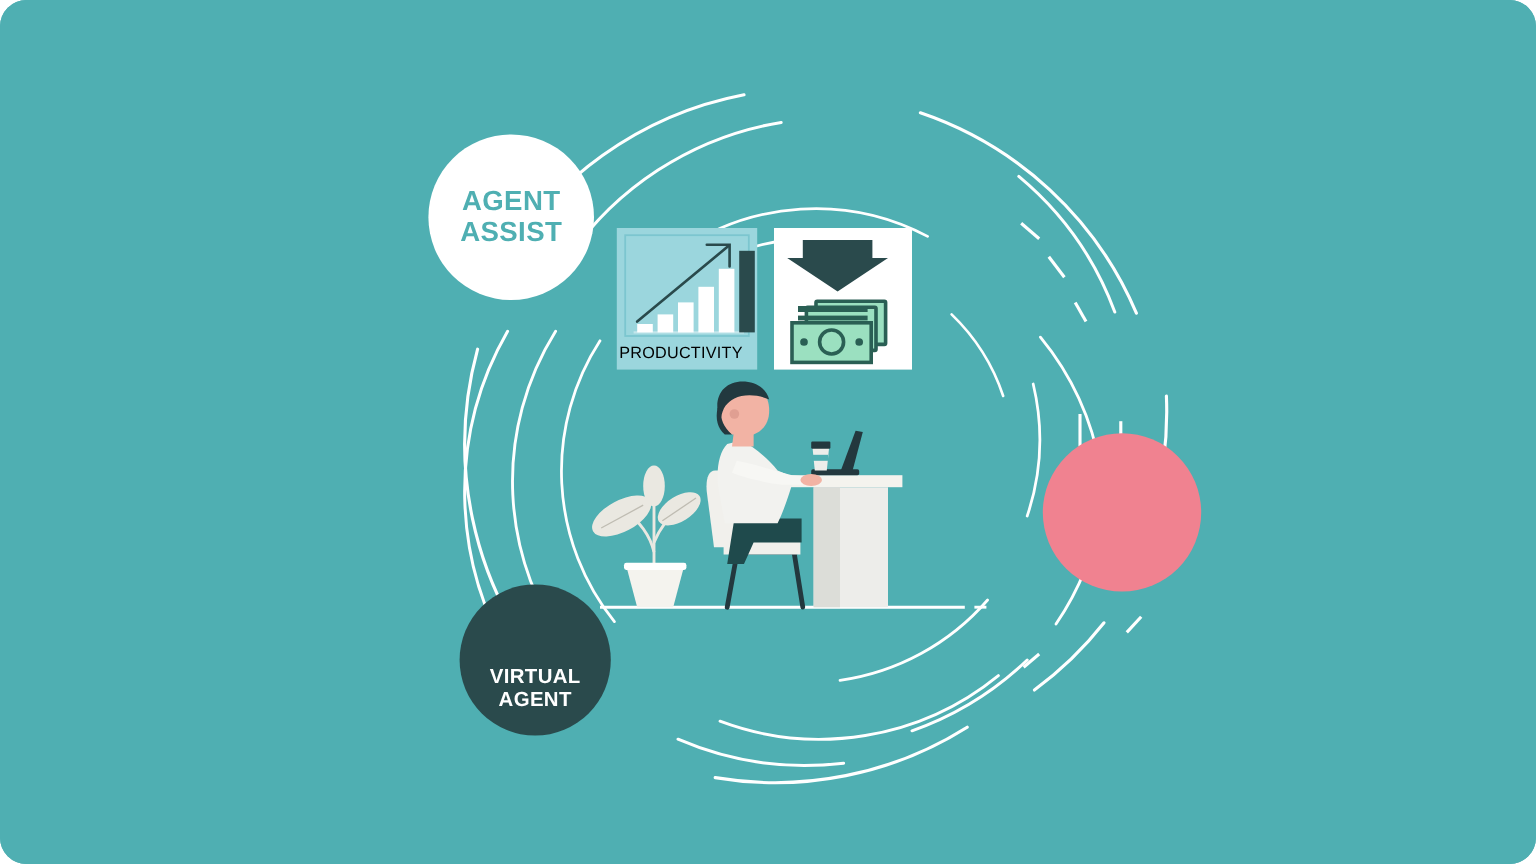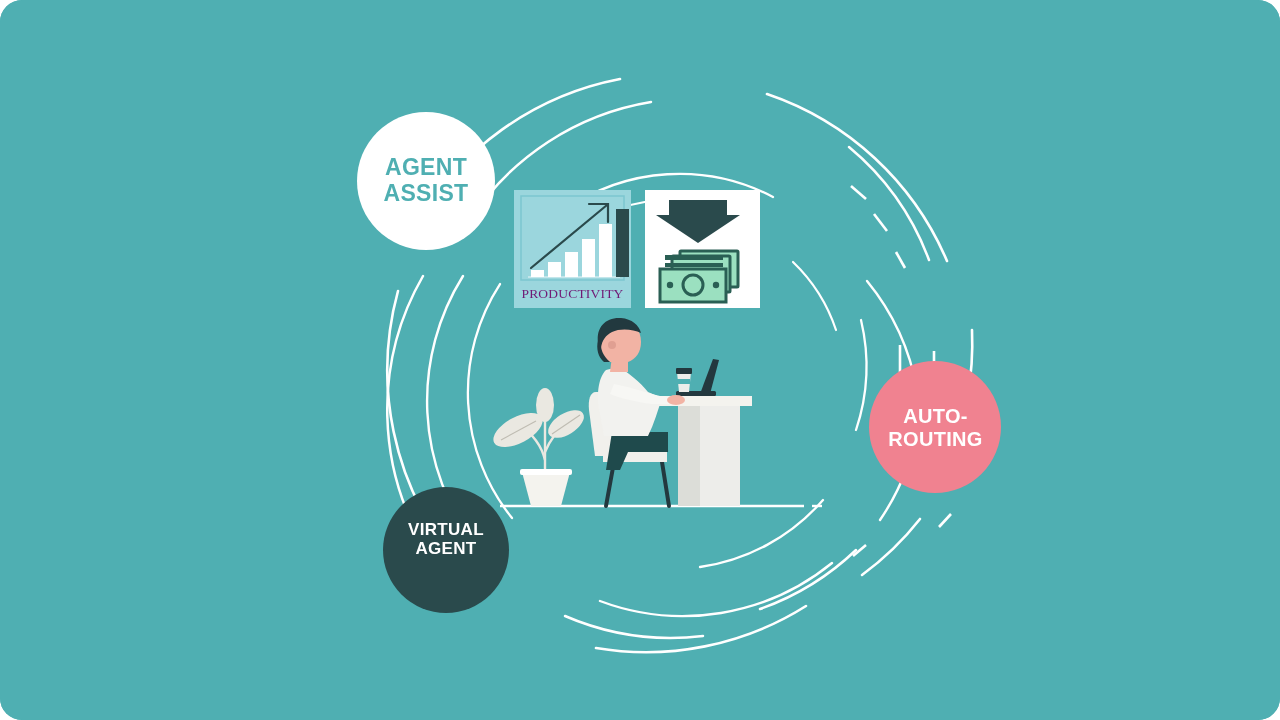--- a/index.html
+++ b/index.html
@@ -41,35 +41,34 @@
     font-size: 23px;
     font-weight: bold;
   }
   #label-auto-routing {
     left: 869px; top: 361px; width: 133px; height: 133px;
     color: #ffffff;
     font-size: 20px;
     font-weight: bold;
   }
   #label-virtual-agent {
-    left: 383px; top: 476px; width: 126px; height: 126px;
+    left: 383px; top: 510px; width: 126px; height: 126px;
     color: #ffffff;
     font-size: 17px;
     font-weight: bold;
   }
   #label-productivity {
     position: absolute;
     left: 516px; top: 286px;
     width: 113px;
-    text-align: center;
-    color: #701a75;
+    text-align: left;
+    color: #000000;
     font-size: 13.5px;
     letter-spacing: 0.2px;
     pointer-events: none;
-    font-family: Liberation Serif, serif;
   }
 </style>
 </head>
 <body>
 
 <div id="stage">
 
   <svg id="scene" viewBox="0 0 1280 720" xmlns="http://www.w3.org/2000/svg">
 
     <rect x="0" y="0" width="1280" height="720" fill="#4FAFB2"></rect>
@@ -249,21 +248,19 @@
 
     <circle cx="426" cy="181" r="69" fill="#FFFFFF"></circle>
     <circle cx="935" cy="427" r="66" fill="#F08290"></circle>
     <circle cx="446" cy="550" r="63" fill="#2A4A4C"></circle>
 
   </svg>
 
   <div class="node-label" id="label-agent-assist">AGENT
 ASSIST</div>
 
-  <div class="node-label" id="label-auto-routing">AUTO-
-ROUTING</div>
 
   <div class="node-label" id="label-virtual-agent">VIRTUAL
 AGENT</div>
 
   <div id="label-productivity">PRODUCTIVITY</div>
 
 </div>
 
 </body></html>

